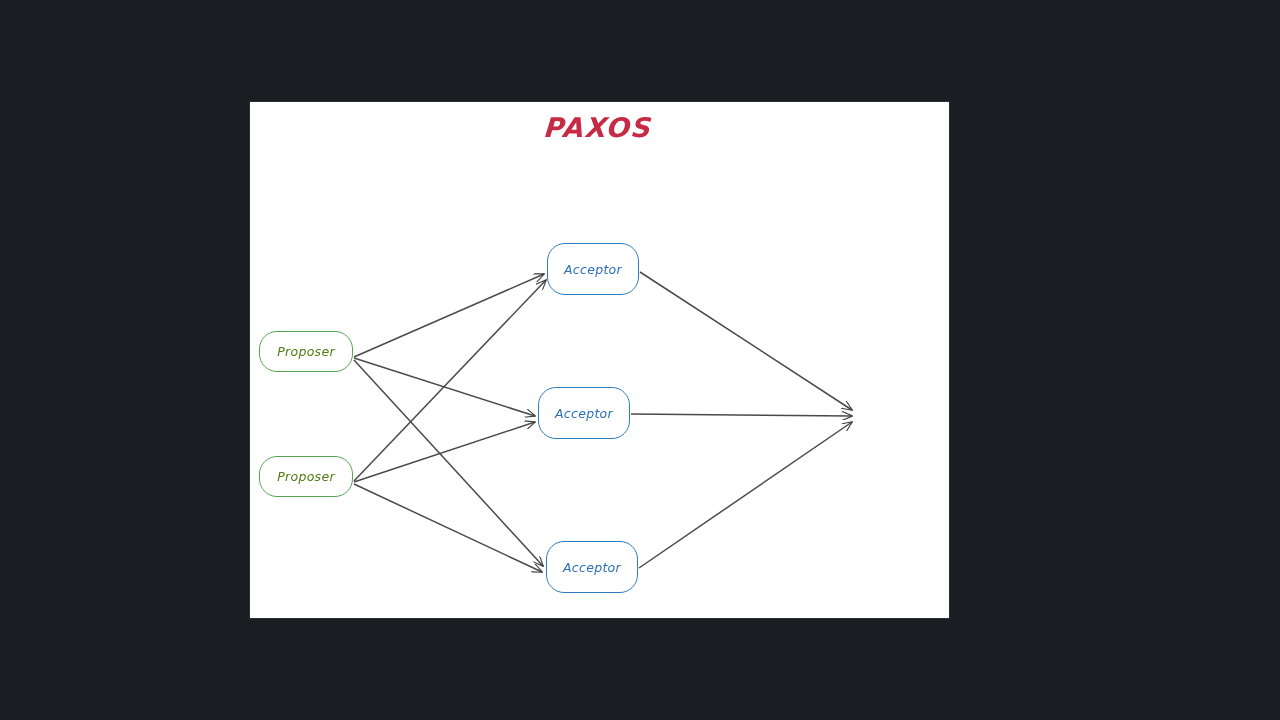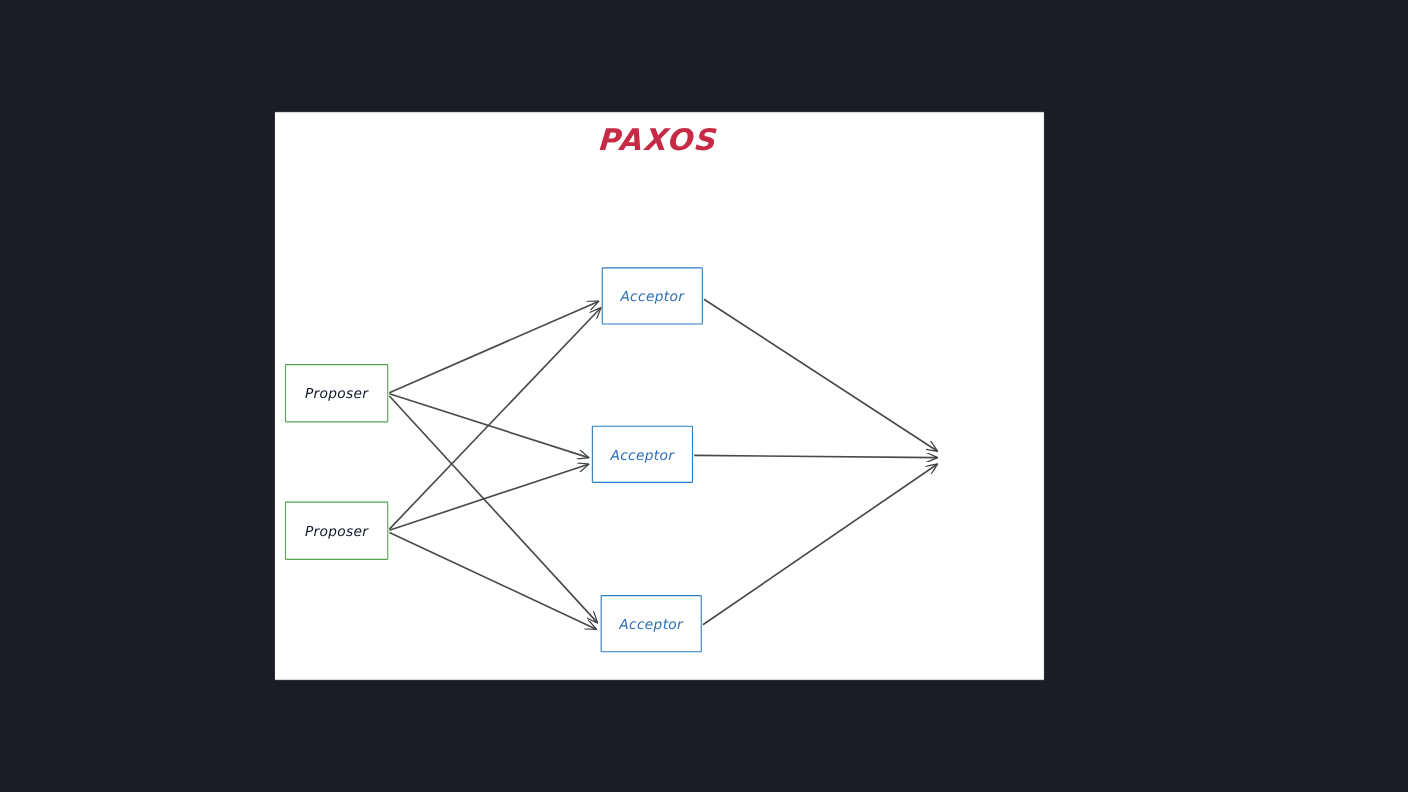--- a/index.html
+++ b/index.html
@@ -55,35 +55,35 @@
     width: 699px;
     height: 516px;
   }
 
   
   .node {
     position: absolute;
     display: flex;
     align-items: center;
     justify-content: center;
-    border-radius: 1px;
+    border-radius: 18px;
     background: #ffffff;
     box-sizing: border-box;
     font-family: "DejaVu Sans", sans-serif;
     font-size: 12.5px;
     font-style: italic;
     letter-spacing: 0.3px;
     white-space: nowrap;
   }
 
   .node-proposer {
     border: 1.6px solid #55a555;
-    color: #0f172a;
+    color: #4d7c0f;
     width: 94px;
-    height: 53px;
+    height: 41px;
   }
 
   .node-acceptor {
     border: 1.8px solid #2b7cc0;
     color: #2a6fb8;
     width: 92px;
     height: 52px;
   }
 
   .node-learner {

